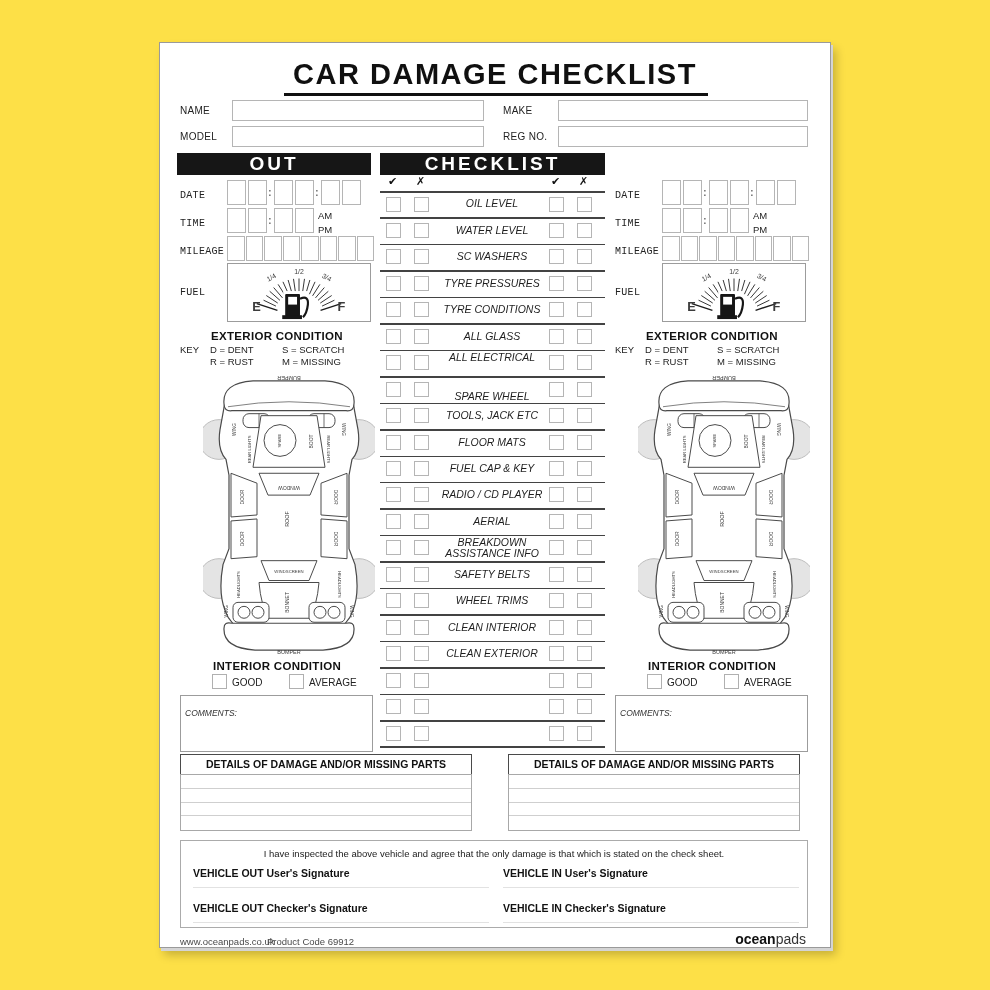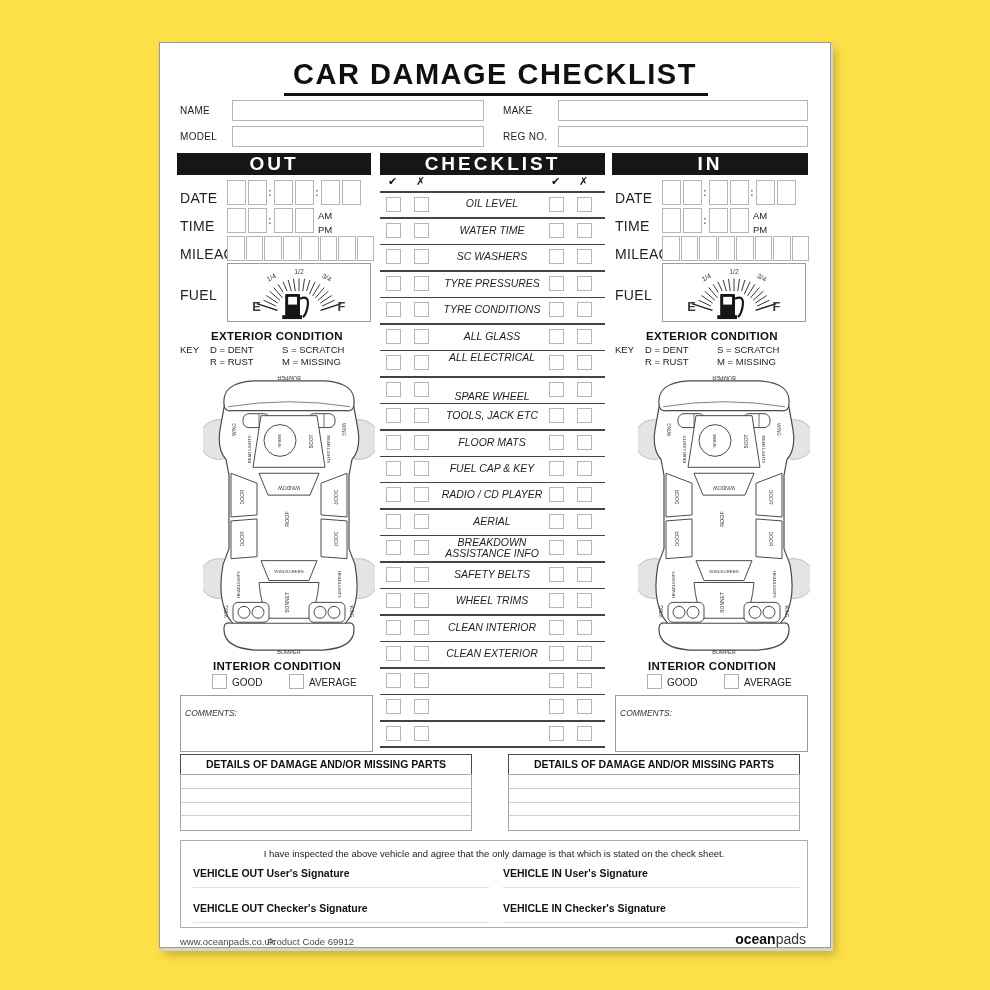--- a/index.html
+++ b/index.html
@@ -10,21 +10,21 @@
            background: #ffffff; border: 1px solid #9a9a9a;
            box-shadow: 2px 3px 0 #d4d4d4, 5px 7px 9px rgba(0,0,0,.22); }
   .title { position: absolute; top: 15px; left: 0; right: 0; text-align: center;
            font-size: 29px; font-weight: bold; letter-spacing: 1.5px; color: #101010; }
   .title-underline { position: absolute; top: 50px; left: 124px; width: 424px; height: 3px; background: #101010; }
   .flabel { position: absolute; font-size: 10px; color: #222; letter-spacing: .3px; }
   .fbox { position: absolute; height: 21px; border: 1.5px solid #b5b5b5; background: #fff; }
   .bar { position: absolute; top: 110px; height: 22px; background: #161616; color: #fff;
          text-align: center; font-weight: bold; font-size: 19px; letter-spacing: 3px; line-height: 22px; }
   .sidecol { position: absolute; top: 131px; width: 202px; height: 660px; }
-  .slabel { position: absolute; left: 3px; font-size: 14px; color: #222; letter-spacing: .3px; }
+  .slabel { position: absolute; left: 3px; font-size: 10px; color: #222; letter-spacing: .3px; font-family: Liberation Mono, monospace; }
   .dbox { position: absolute; width: 19px; height: 25px; border: 1.5px solid #b5b5b5; background: #fff; }
   .mbox { position: absolute; width: 17.5px; height: 25px; border: 1.5px solid #b5b5b5; background: #fff; }
   .colon { position: absolute; font-size: 11px; font-weight: bold; color: #777; }
   .ampm { position: absolute; font-size: 9.5px; color: #222; }
   .gaugebox { position: absolute; left: 50px; top: 89px; width: 144px; height: 59px;
               border: 1.5px solid #9c9c9c; background: #fff; }
   .gaugebox svg, .carbox svg { display: block; width: 100%; height: 100%; }
   .sheading { position: absolute; left: 0; width: 200px; text-align: center;
               font-weight: bold; font-size: 11.5px; color: #111; letter-spacing: .3px; }
   .keytext { position: absolute; font-size: 9.5px; color: #222; white-space: nowrap; }
@@ -73,21 +73,20 @@
     <div class="fbox" style="left:72px;top:57px;width:252px"></div>
     <span class="flabel" style="left:343px;top:62px">MAKE</span>
     <div class="fbox" style="left:398px;top:57px;width:250px"></div>
     <span class="flabel" style="left:20px;top:88px">MODEL</span>
     <div class="fbox" style="left:72px;top:83px;width:252px"></div>
     <span class="flabel" style="left:343px;top:88px">REG NO.</span>
     <div class="fbox" style="left:398px;top:83px;width:250px"></div>
 
     <div class="bar" style="left:17px;width:194px">OUT</div>
     <div class="bar" style="left:220px;width:225px">CHECKLIST</div>
-    <div class="bar" style="left:452px;width:196px">IN</div>
 
     <div class="sidecol" id="col-out" style="left:17px">
         <div class="slabel" style="top:16px">DATE</div>
         <div class="dbox" style="left:50px;top:6px"></div>
         <div class="dbox" style="left:71px;top:6px"></div>
         <div class="dbox" style="left:97px;top:6px"></div>
         <div class="dbox" style="left:118px;top:6px"></div>
         <div class="dbox" style="left:144px;top:6px"></div>
         <div class="dbox" style="left:165px;top:6px"></div>
         <span class="colon" style="left:91px;top:12px">:</span>
@@ -218,21 +217,21 @@
         <div class="chk" style="left:6px;top:22.5px"></div>
         <div class="chk" style="left:34px;top:22.5px"></div>
         <div class="chk" style="left:169px;top:22.5px"></div>
         <div class="chk" style="left:197px;top:22.5px"></div>
         <div class="ilabel" style="top:17px;height:26.45px">OIL LEVEL</div>
         <div class="sep" style="top:43.45px"></div>
         <div class="chk" style="left:6px;top:48.95px"></div>
         <div class="chk" style="left:34px;top:48.95px"></div>
         <div class="chk" style="left:169px;top:48.95px"></div>
         <div class="chk" style="left:197px;top:48.95px"></div>
-        <div class="ilabel" style="top:43.45px;height:26.45px">WATER TIME</div>
+        <div class="ilabel" style="top:43.45px;height:26.45px">WATER LEVEL</div>
         <div class="sep" style="top:69.9px"></div>
         <div class="chk" style="left:6px;top:75.4px"></div>
         <div class="chk" style="left:34px;top:75.4px"></div>
         <div class="chk" style="left:169px;top:75.4px"></div>
         <div class="chk" style="left:197px;top:75.4px"></div>
         <div class="ilabel" style="top:69.9px;height:26.45px">SC WASHERS</div>
         <div class="sep" style="top:96.35000000000001px"></div>
         <div class="chk" style="left:6px;top:101.85px"></div>
         <div class="chk" style="left:34px;top:101.85px"></div>
         <div class="chk" style="left:169px;top:101.85px"></div>

